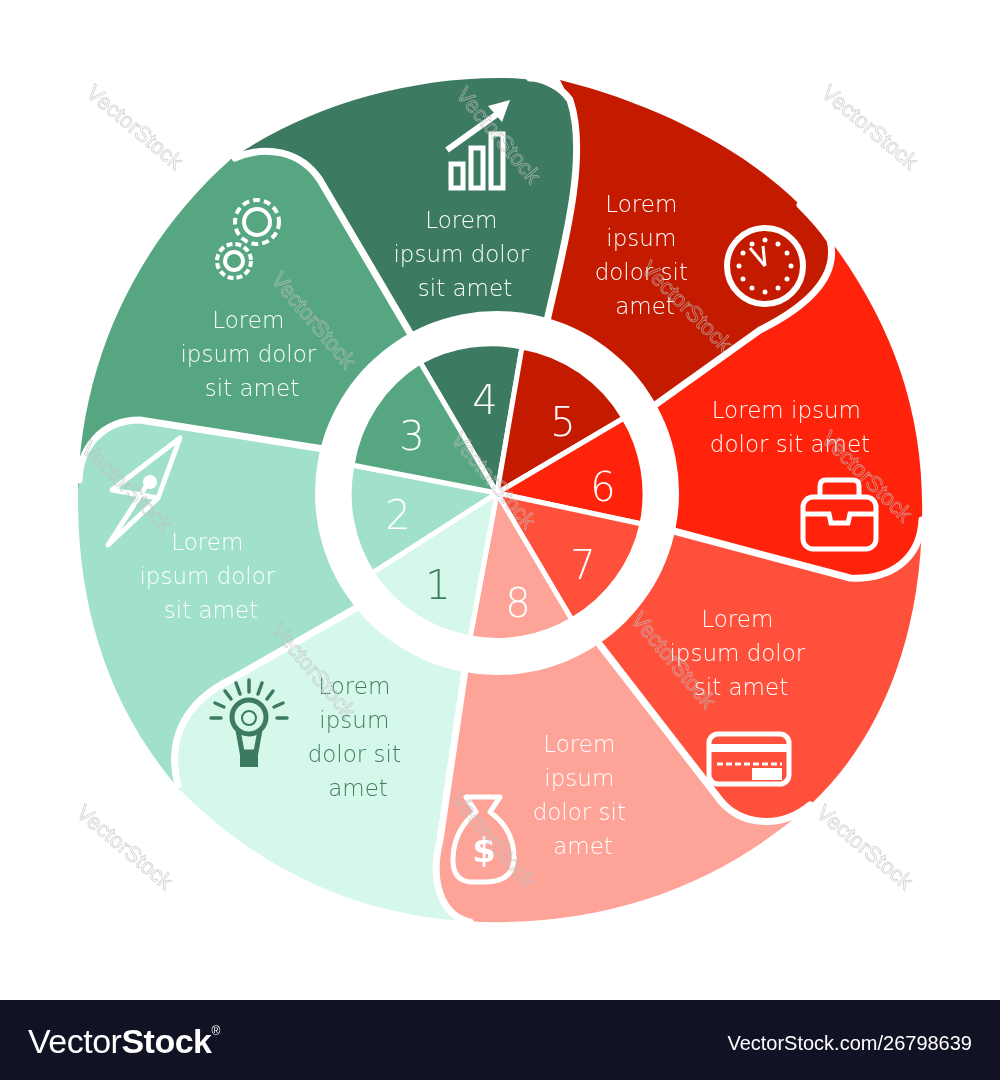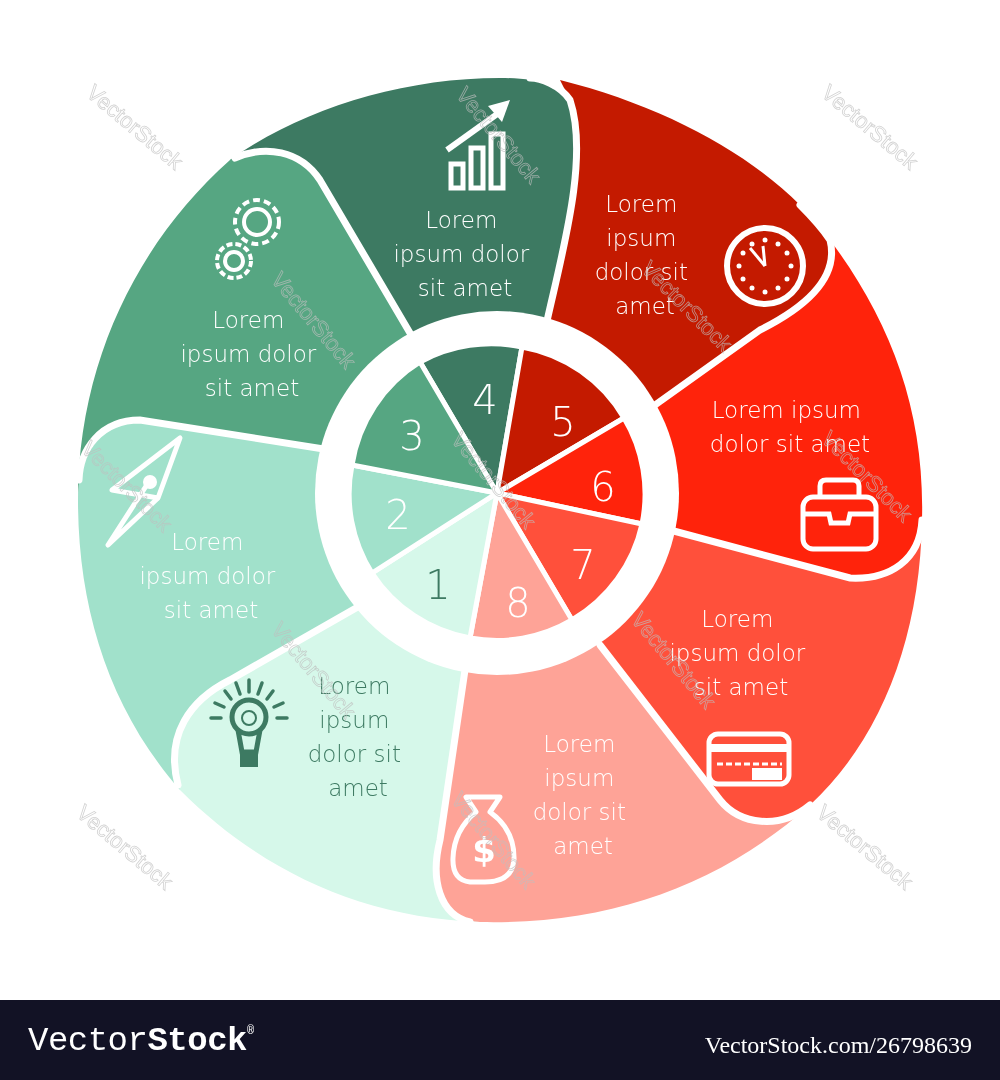--- a/index.html
+++ b/index.html
@@ -2,24 +2,24 @@
 <html><head>
 <meta charset="utf-8">
 <style>
   html, body { margin: 0; padding: 0; background: #ffffff; }
   body { width: 1000px; height: 1080px; position: relative; overflow: hidden; font-family: "Liberation Sans", sans-serif; }
   #canvas { position: absolute; left: 0; top: 0; width: 1000px; height: 1000px; }
   .seg-label { font-family: "DejaVu Sans", sans-serif; font-weight: 300; font-size: 23px; text-anchor: middle; }
   .num-label { font-family: "DejaVu Sans", sans-serif; font-weight: 200; font-size: 40px; text-anchor: middle; dominant-baseline: central; fill: #ffffff; }
   .watermark { font-family: "Liberation Sans", sans-serif; font-size: 22px; fill: none; stroke: #bfbfbf; stroke-width: 0.8; opacity: 0.7; }
   #footer { position: absolute; left: 0; top: 1000px; width: 1000px; height: 80px; background: #121225; color: #ffffff; }
-  #footer .brand { position: absolute; left: 28px; top: 22px; font-size: 34px; letter-spacing: -0.5px; font-family: Liberation Mono, monospace; }
+  #footer .brand { position: absolute; left: 28px; top: 22px; font-size: 34px; letter-spacing: -0.5px; font-family: Liberation Sans, sans-serif; }
   #footer .brand b { font-weight: 700; }
   #footer .brand sup { font-size: 12px; vertical-align: top; position: relative; top: 2px; }
-  #footer .url { position: absolute; right: 28px; top: 32px; font-size: 24px; font-family: Liberation Serif, serif; }
+  #footer .url { position: absolute; right: 28px; top: 32px; font-size: 20px; font-family: Liberation Sans, sans-serif; }
 </style>
 </head>
 <body>
 
 <svg id="canvas" viewBox="0 0 1000 1000" xmlns="http://www.w3.org/2000/svg">
 
   <g>
 
     <path fill="#3d7a62" d="M497,493 L230,160 C300,110 400,78 500,78 C540,78 560,85 570,100 C590,160 560,260 545,330 Z"></path>
 

